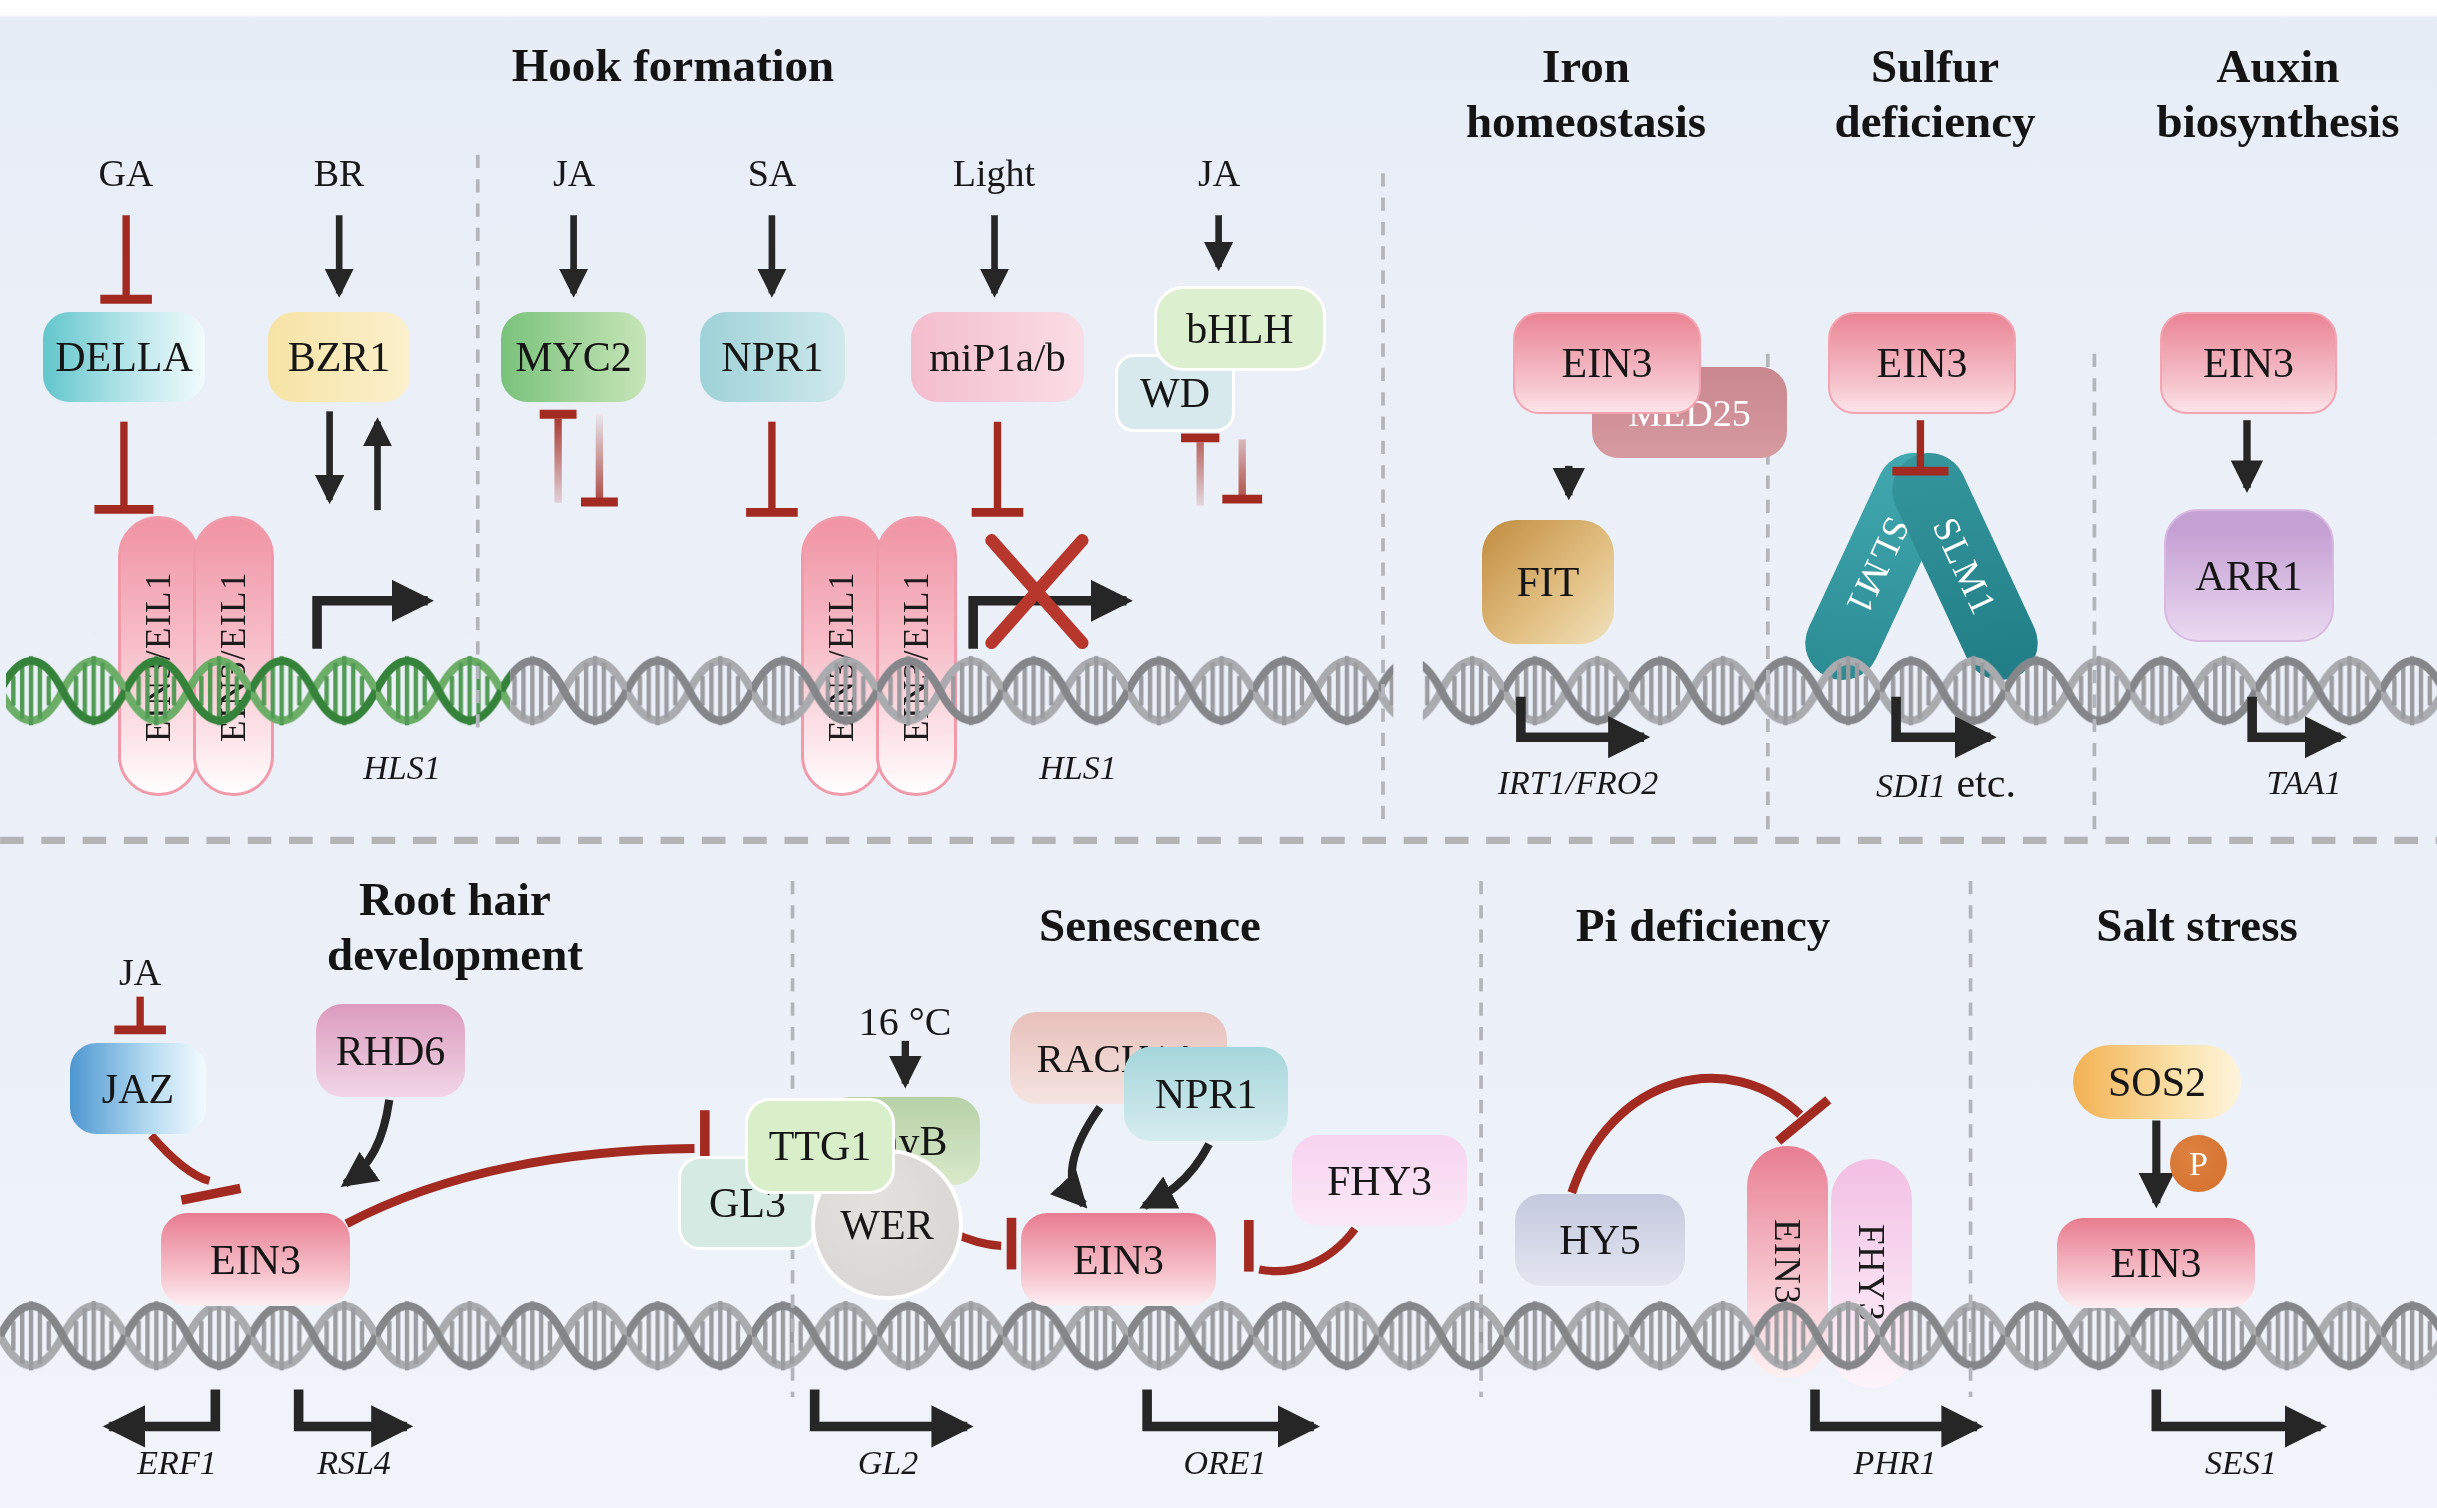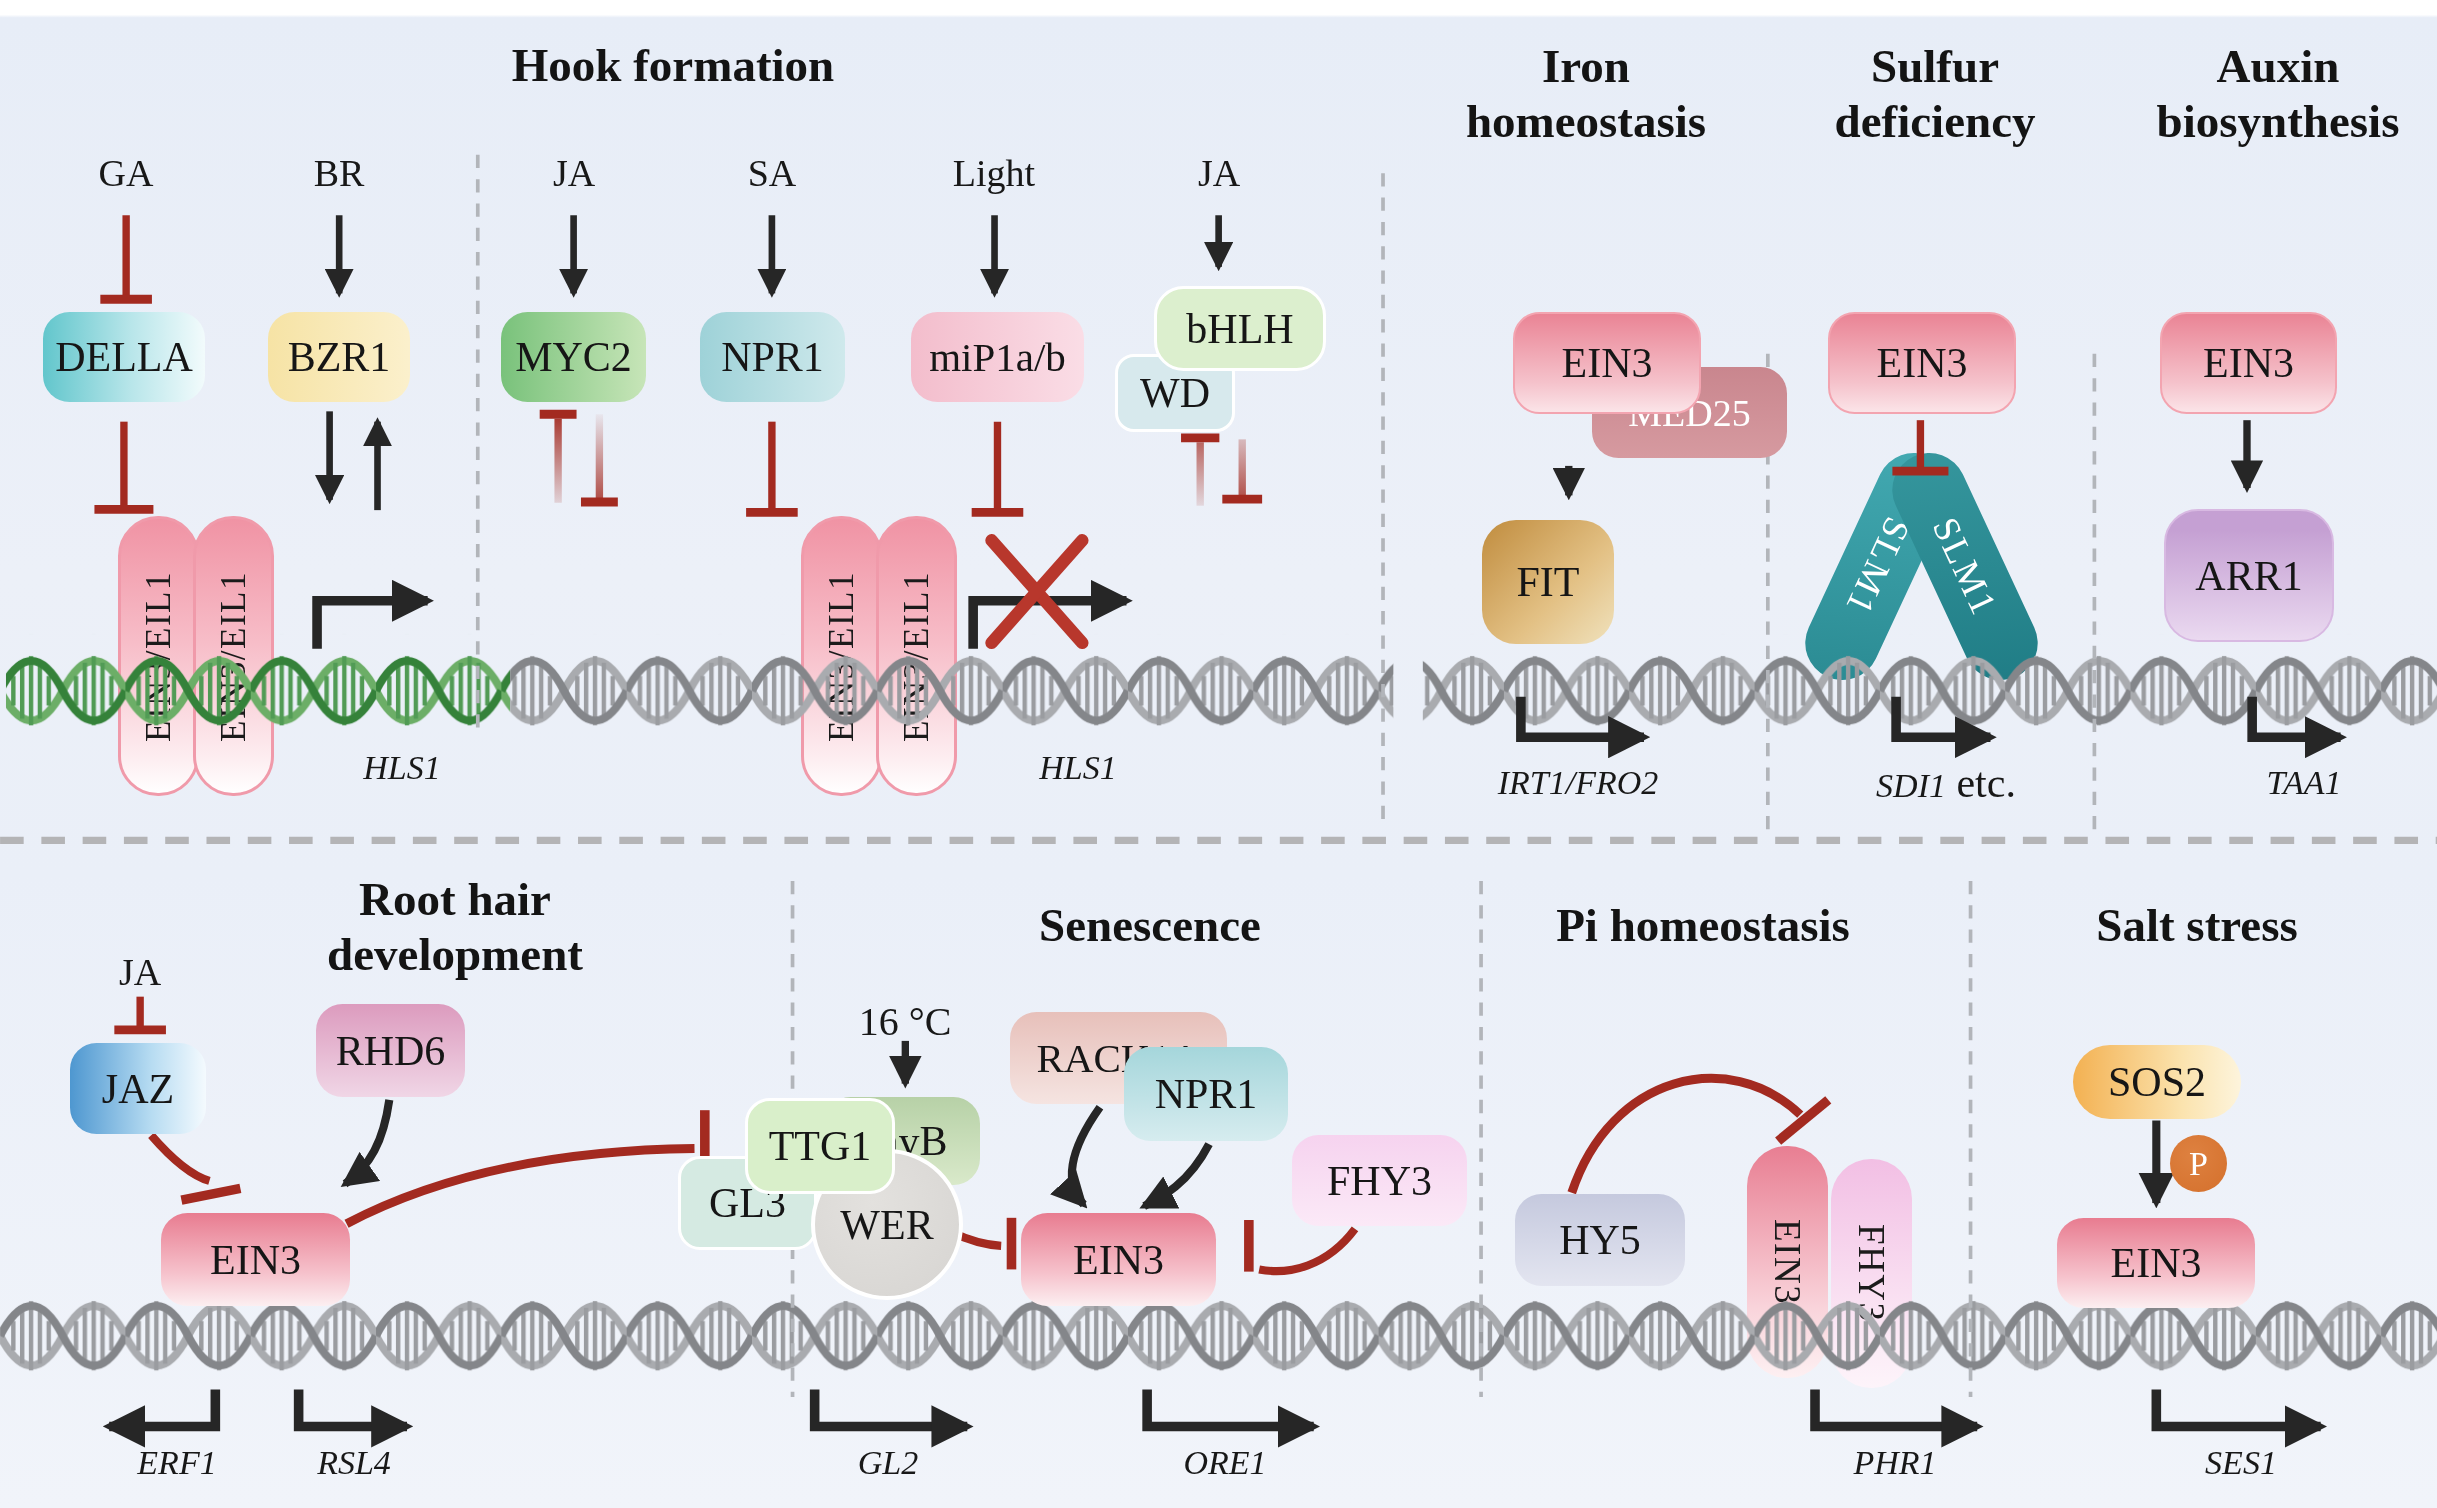--- a/index.html
+++ b/index.html
@@ -223,21 +223,21 @@
     <line x1="2925" y1="1520" x2="2925" y2="1632" stroke="#262626" stroke-width="11" marker-end="url(#ah)"></line>
     <path d="M2925,1885 L2925,1935 L3148,1935" fill="none" stroke="#262626" stroke-width="13" marker-end="url(#ah)"></path>
   </svg>
 
   <div class="lbl title" style="left:673px;top:65px;">Hook formation</div>
   <div class="title2" style="left:1586px;top:94px;width:317px;white-space:normal;">Iron homeostasis</div>
   <div class="title2" style="left:1935px;top:94px;width:295px;white-space:normal;">Sulfur deficiency</div>
   <div class="title2" style="left:2278px;top:94px;width:317px;white-space:normal;">Auxin biosynthesis</div>
   <div class="title2" style="left:455px;top:927px;width:332px;white-space:normal;">Root hair development</div>
   <div class="lbl title" style="left:1150px;top:925px;">Senescence</div>
-  <div class="lbl title" style="left:1703px;top:925px;">Pi homeostasis</div>
+  <div class="lbl title" style="left:1703px;top:925px;">Pi deficiency</div>
   <div class="lbl title" style="left:2197px;top:925px;">Salt stress</div>
 
   <div class="lbl hormone" style="left:126px;top:173px;">GA</div>
   <div class="lbl hormone" style="left:339px;top:173px;">BR</div>
   <div class="lbl hormone" style="left:574px;top:173px;">JA</div>
   <div class="lbl hormone" style="left:772px;top:173px;">SA</div>
   <div class="lbl hormone" style="left:994px;top:173px;">Light</div>
   <div class="lbl hormone" style="left:1219px;top:173px;">JA</div>
 
   <div class="box z5" style="left:43px;top:312px;width:162px;height:90px;background:linear-gradient(90deg,#62c6cc,#b9e6ea 55%,#f2fbfc);">DELLA</div>

